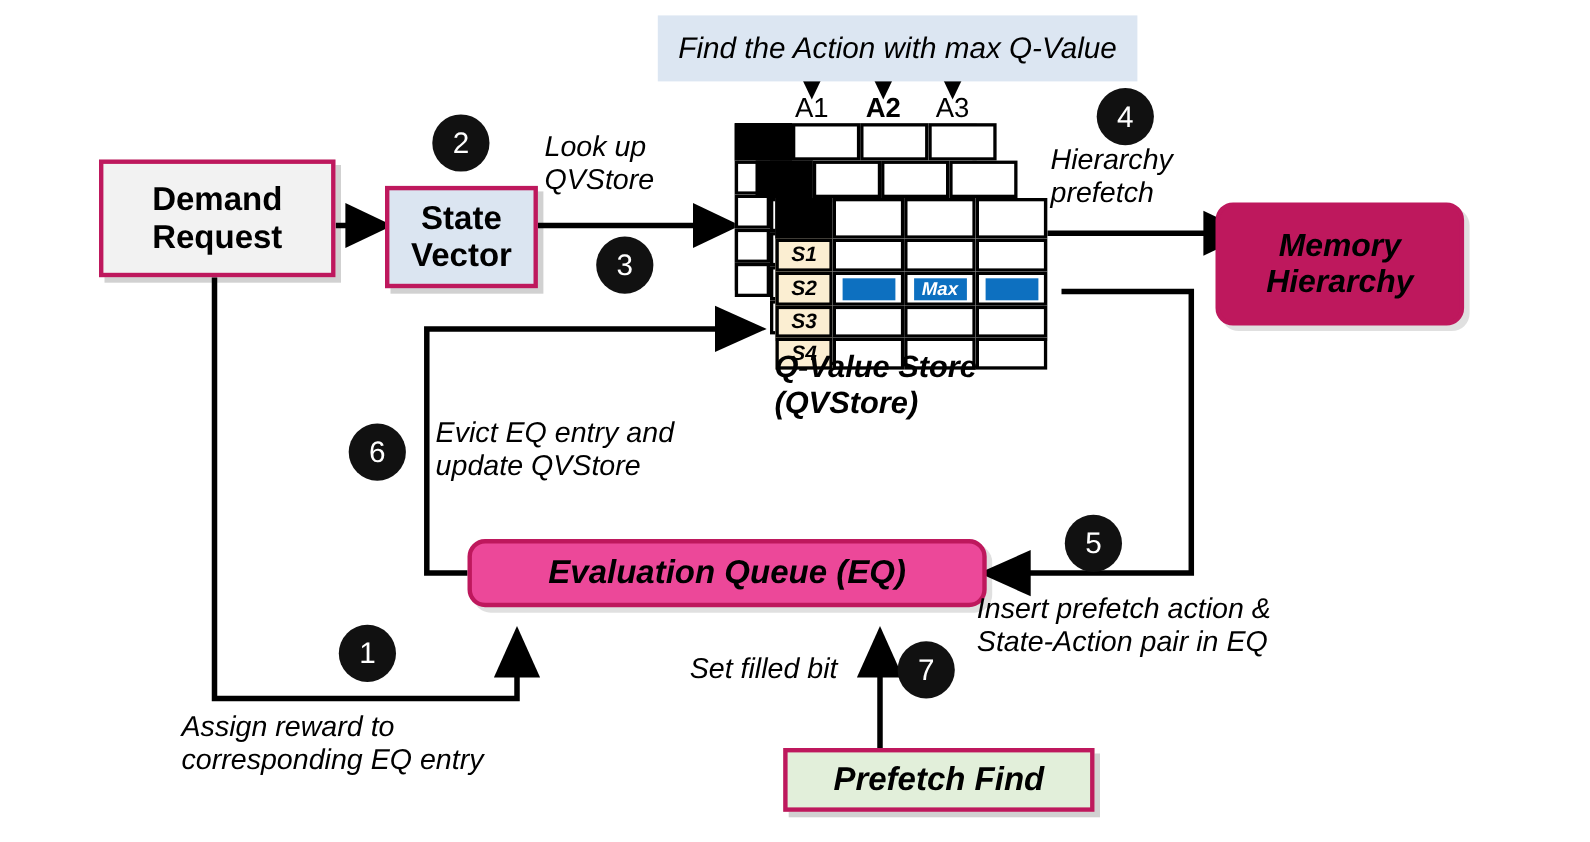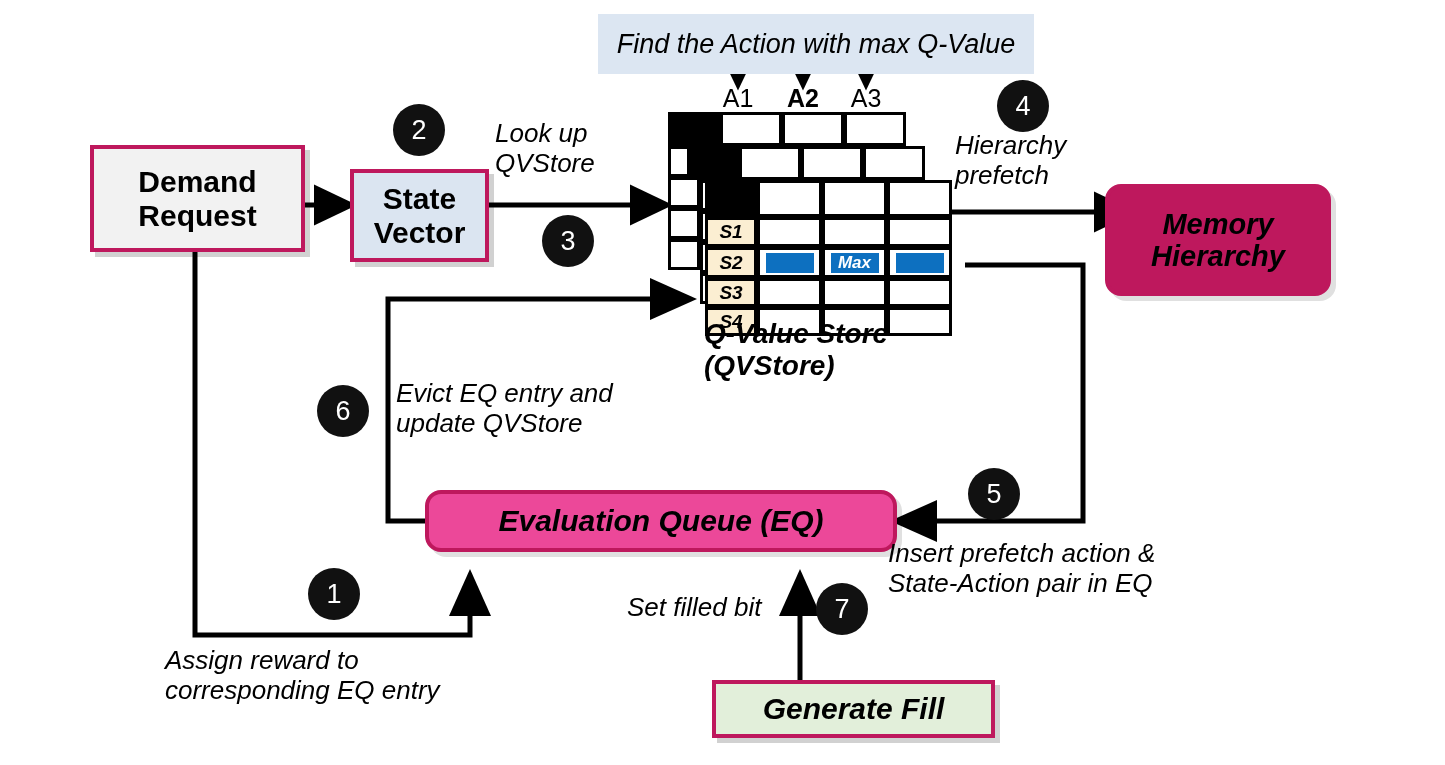--- a/index.html
+++ b/index.html
@@ -142,21 +142,21 @@
 Request</div>
 
   <div class="abs box sq t-bold" style="left:350px;top:157px;width:139px;height:93px;background:#dbe5f1;font-size:30px;white-space:pre-line;margin-top:12px;">State
 Vector</div>
 
   <div class="abs box rnd t-bi" style="left:1105px;top:152px;width:226px;height:112px;background:#be185d;font-size:29px;white-space:pre-line;box-shadow:5px 5px 0 rgba(0,0,0,.12);margin-top:32px;">Memory
 Hierarchy</div>
 
   <div class="abs box rnd t-bi" style="left:425px;top:490px;width:472px;height:62px;background:#ec4899;font-size:30px;box-shadow:5px 5px 0 rgba(0,0,0,.12);">Evaluation Queue (EQ)</div>
 
-  <div class="abs box sq t-bi" style="left:712px;top:680px;width:283px;height:58px;background:#e2efda;font-size:30px;">Generate Fill</div>
+  <div class="abs box sq t-bi" style="left:712px;top:680px;width:283px;height:58px;background:#e2efda;font-size:30px;">Prefetch Find</div>
 
   <div class="abs badge" style="left:308px;top:568px;width:52px;height:52px;">1</div>
   <div class="abs badge" style="left:393px;top:104px;width:52px;height:52px;">2</div>
   <div class="abs badge" style="left:542px;top:215px;width:52px;height:52px;">3</div>
   <div class="abs badge" style="left:997px;top:80px;width:52px;height:52px;">4</div>
   <div class="abs badge" style="left:968px;top:468px;width:52px;height:52px;">5</div>
   <div class="abs badge" style="left:317px;top:385px;width:52px;height:52px;">6</div>
   <div class="abs badge" style="left:816px;top:583px;width:52px;height:52px;">7</div>
 
   <div class="abs lbl" style="left:165px;top:645px;width:352px;font-size:26px;">Assign reward to

